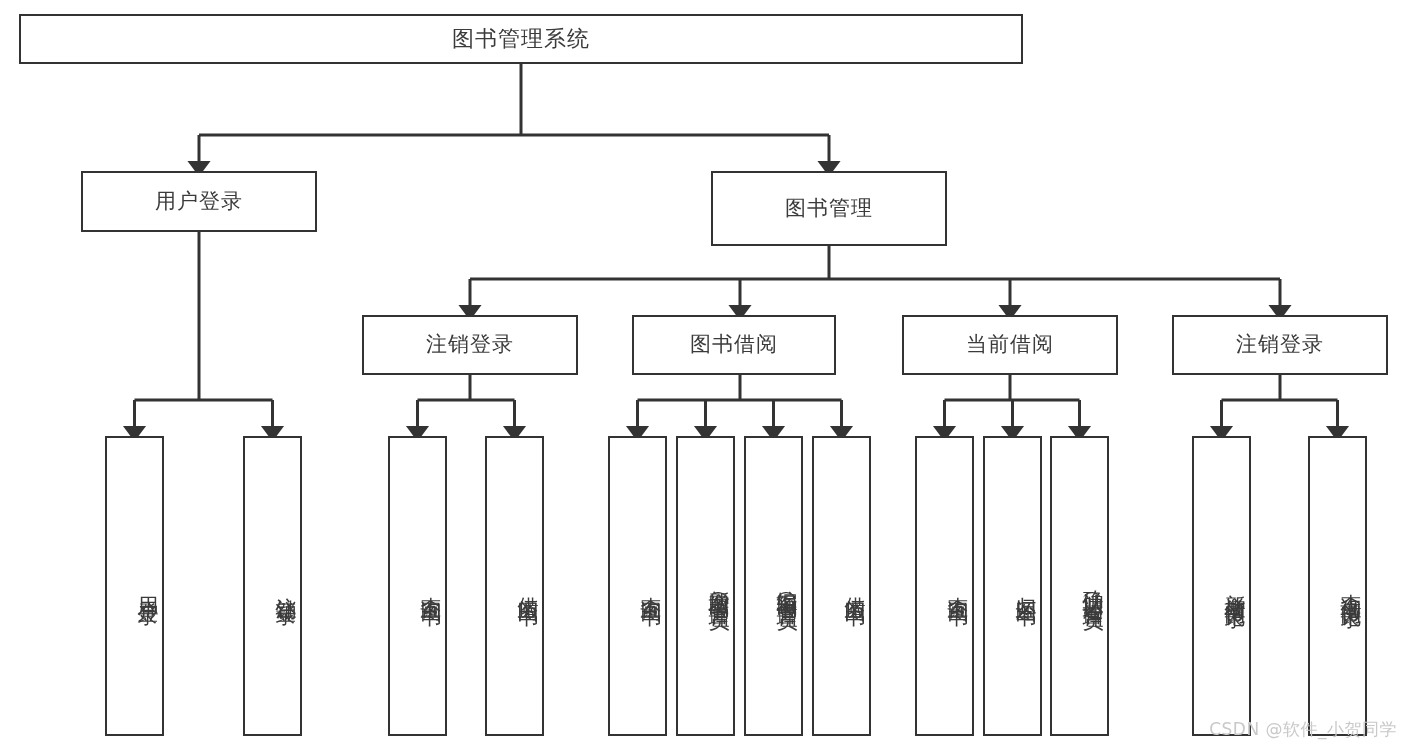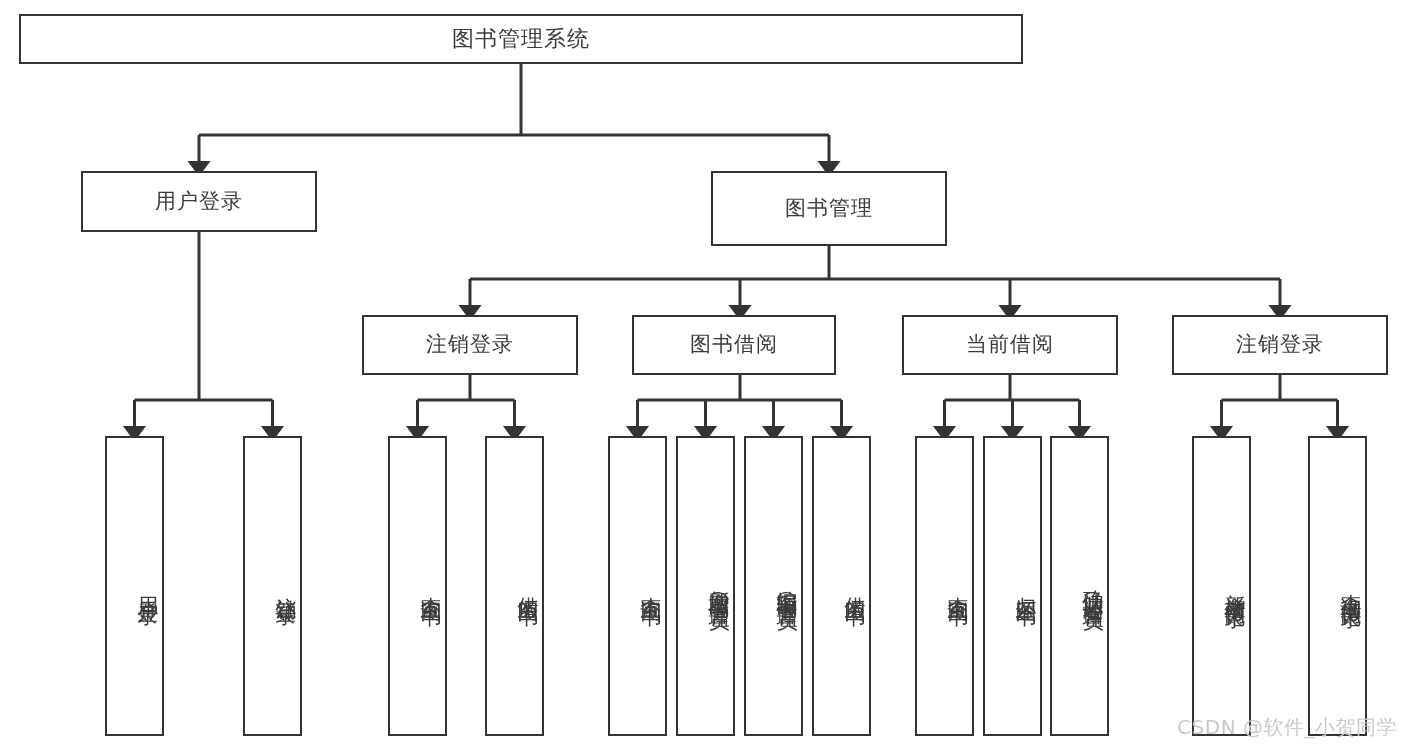--- a/index.html
+++ b/index.html
@@ -59,21 +59,21 @@
   .node-v .vtext {
     writing-mode: vertical-rl;
     text-orientation: upright;
     white-space: nowrap;
     display: block;
   }
   .watermark {
     position: absolute;
     right: 8px;
     bottom: 6px;
-    font-size: 20px;
+    font-size: 17px;
     color: #c9c9c9;
     letter-spacing: 0.5px;
     z-index: 3;
     white-space: nowrap;
   }
 </style>
 </head>
 <body>
 
 <div id="diagram-canvas">

